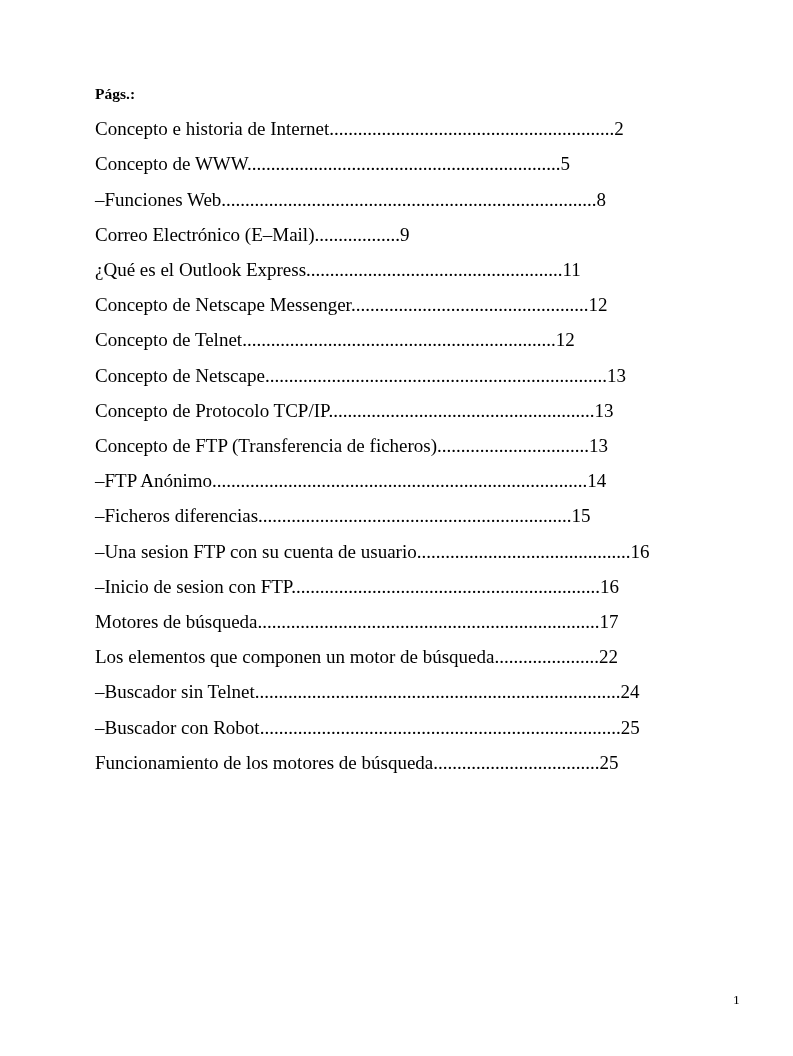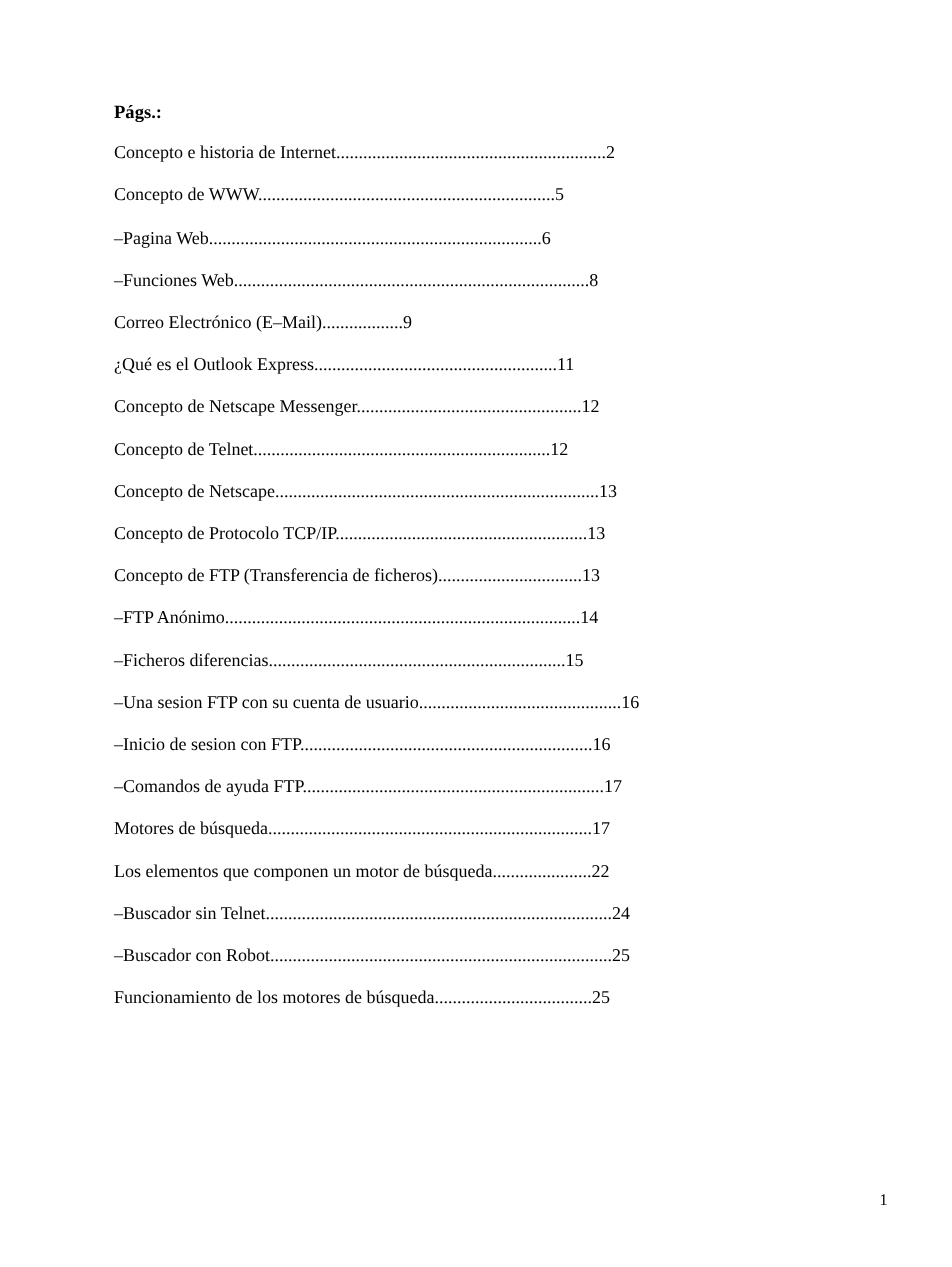--- a/index.html
+++ b/index.html
@@ -22,21 +22,21 @@
     top: 76px;
     right: 30px;
   }
   .toc-heading {
     font-size: 15.5px;
     font-weight: bold;
     line-height: 35.2px;
     white-space: nowrap;
   }
   .toc-line {
-    font-size: 15px;
+    font-size: 19px;
     line-height: 35.2px;
     white-space: nowrap;
   }
   .toc-line span {
     display: inline;
   }
   .footer-pagenum {
     position: absolute;
     left: 733px;
     top: 991px;
@@ -51,21 +51,20 @@
 
 <div class="sheet">
   <div class="content">
     <div class="toc-heading">Págs.:</div>
     <div id="toc-entries">
   <div class="toc-line"><span>Concepto e historia de Internet</span><span>............................................................</span><span>2</span></div>
 
 
   <div class="toc-line"><span>Concepto de WWW</span><span>..................................................................</span><span>5</span></div>
 
-  <div class="toc-line"><span>–Pagina Web</span><span>..........................................................................</span><span>6</span></div>
 
 
   <div class="toc-line"><span>–Funciones Web</span><span>...............................................................................</span><span>8</span></div>
 
   <div class="toc-line"><span>Correo Electrónico (E–Mail)</span><span>..................</span><span>9</span></div>
 
   <div class="toc-line"><span>¿Qué es el Outlook Express</span><span>......................................................</span><span>11</span></div>
 
   <div class="toc-line"><span>Concepto de Netscape Messenger</span><span>..................................................</span><span>12</span></div>
 
@@ -78,21 +77,20 @@
   <div class="toc-line"><span>Concepto de FTP (Transferencia de ficheros)</span><span>................................</span><span>13</span></div>
 
   <div class="toc-line"><span>–FTP Anónimo</span><span>...............................................................................</span><span>14</span></div>
 
   <div class="toc-line"><span>–Ficheros diferencias</span><span>..................................................................</span><span>15</span></div>
 
   <div class="toc-line"><span>–Una sesion FTP con su cuenta de usuario</span><span>.............................................</span><span>16</span></div>
 
   <div class="toc-line"><span>–Inicio de sesion con FTP</span><span>.................................................................</span><span>16</span></div>
 
-  <div class="toc-line"><span>–Comandos de ayuda FTP</span><span>...................................................................</span><span>17</span></div>
 
   <div class="toc-line"><span>Motores de búsqueda</span><span>........................................................................</span><span>17</span></div>
 
   <div class="toc-line"><span>Los elementos que componen un motor de búsqueda</span><span>......................</span><span>22</span></div>
 
   <div class="toc-line"><span>–Buscador sin Telnet</span><span>.............................................................................</span><span>24</span></div>
 
   <div class="toc-line"><span>–Buscador con Robot</span><span>............................................................................</span><span>25</span></div>
 
   <div class="toc-line"><span>Funcionamiento de los motores de búsqueda</span><span>...................................</span><span>25</span></div>

